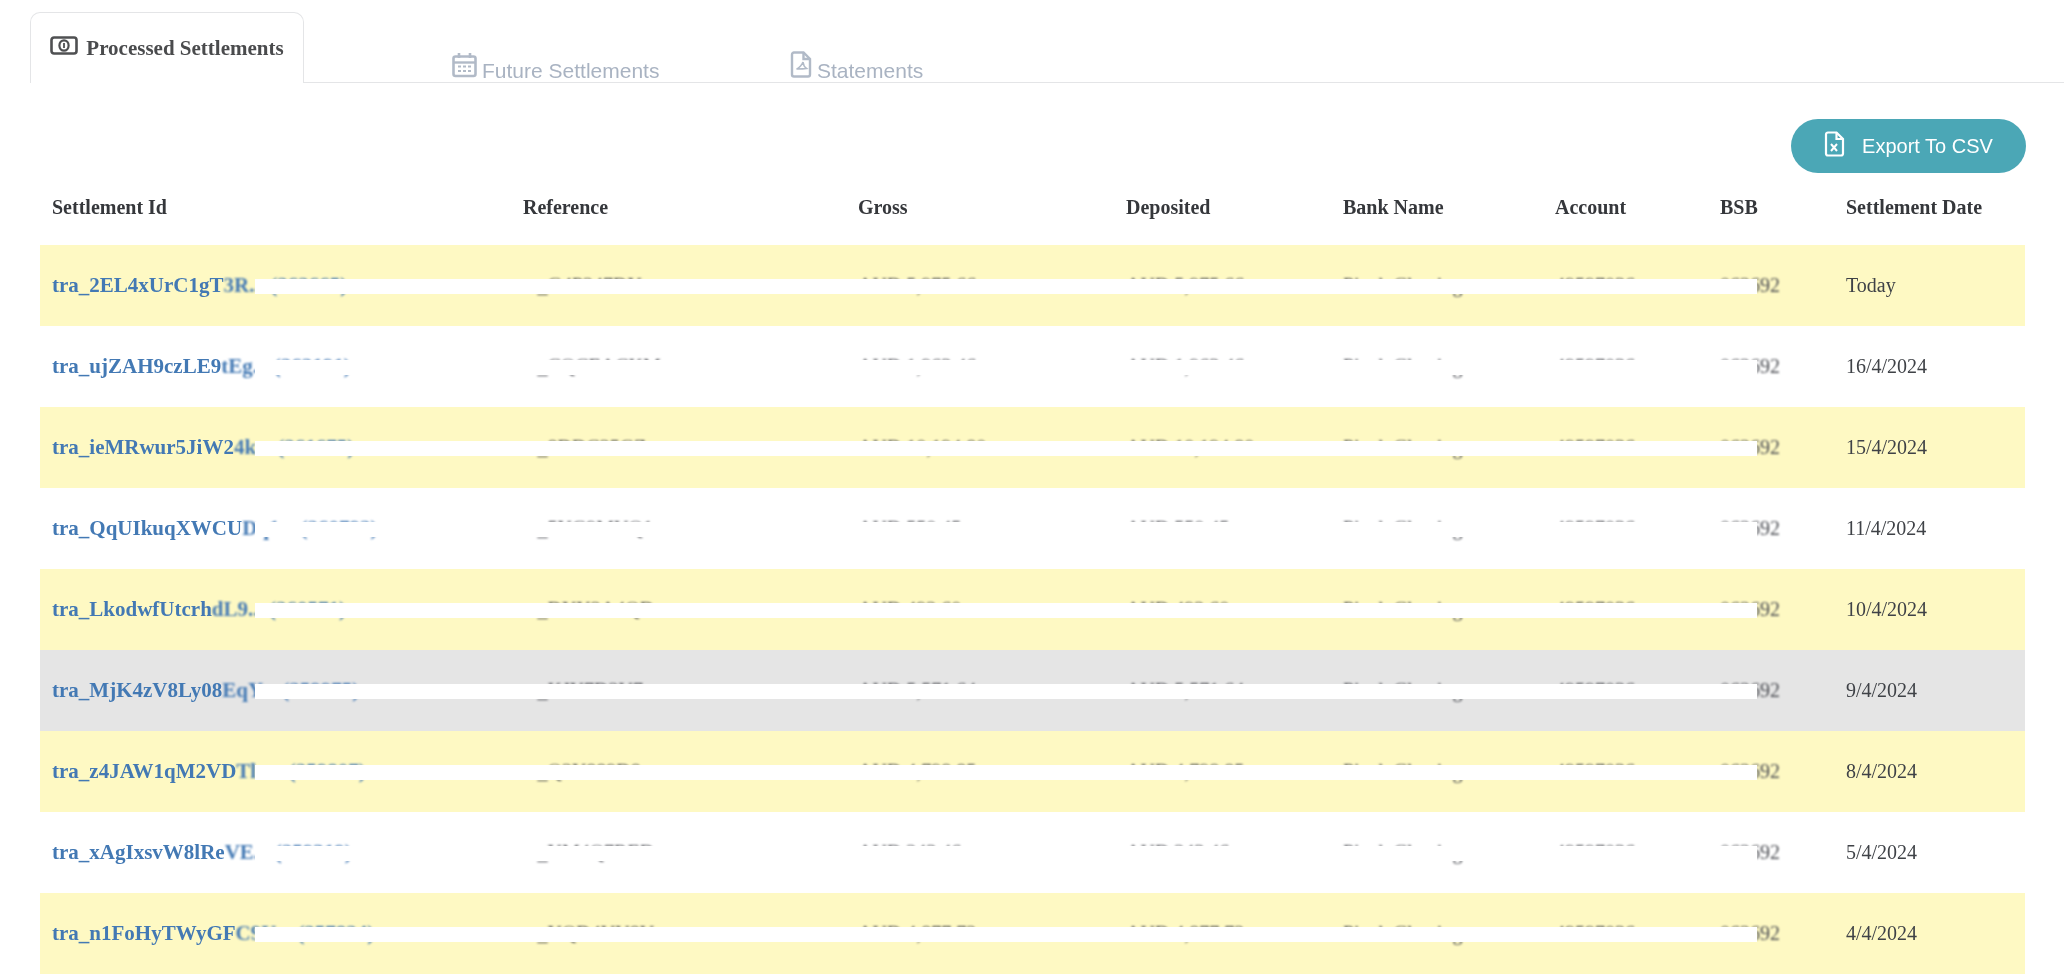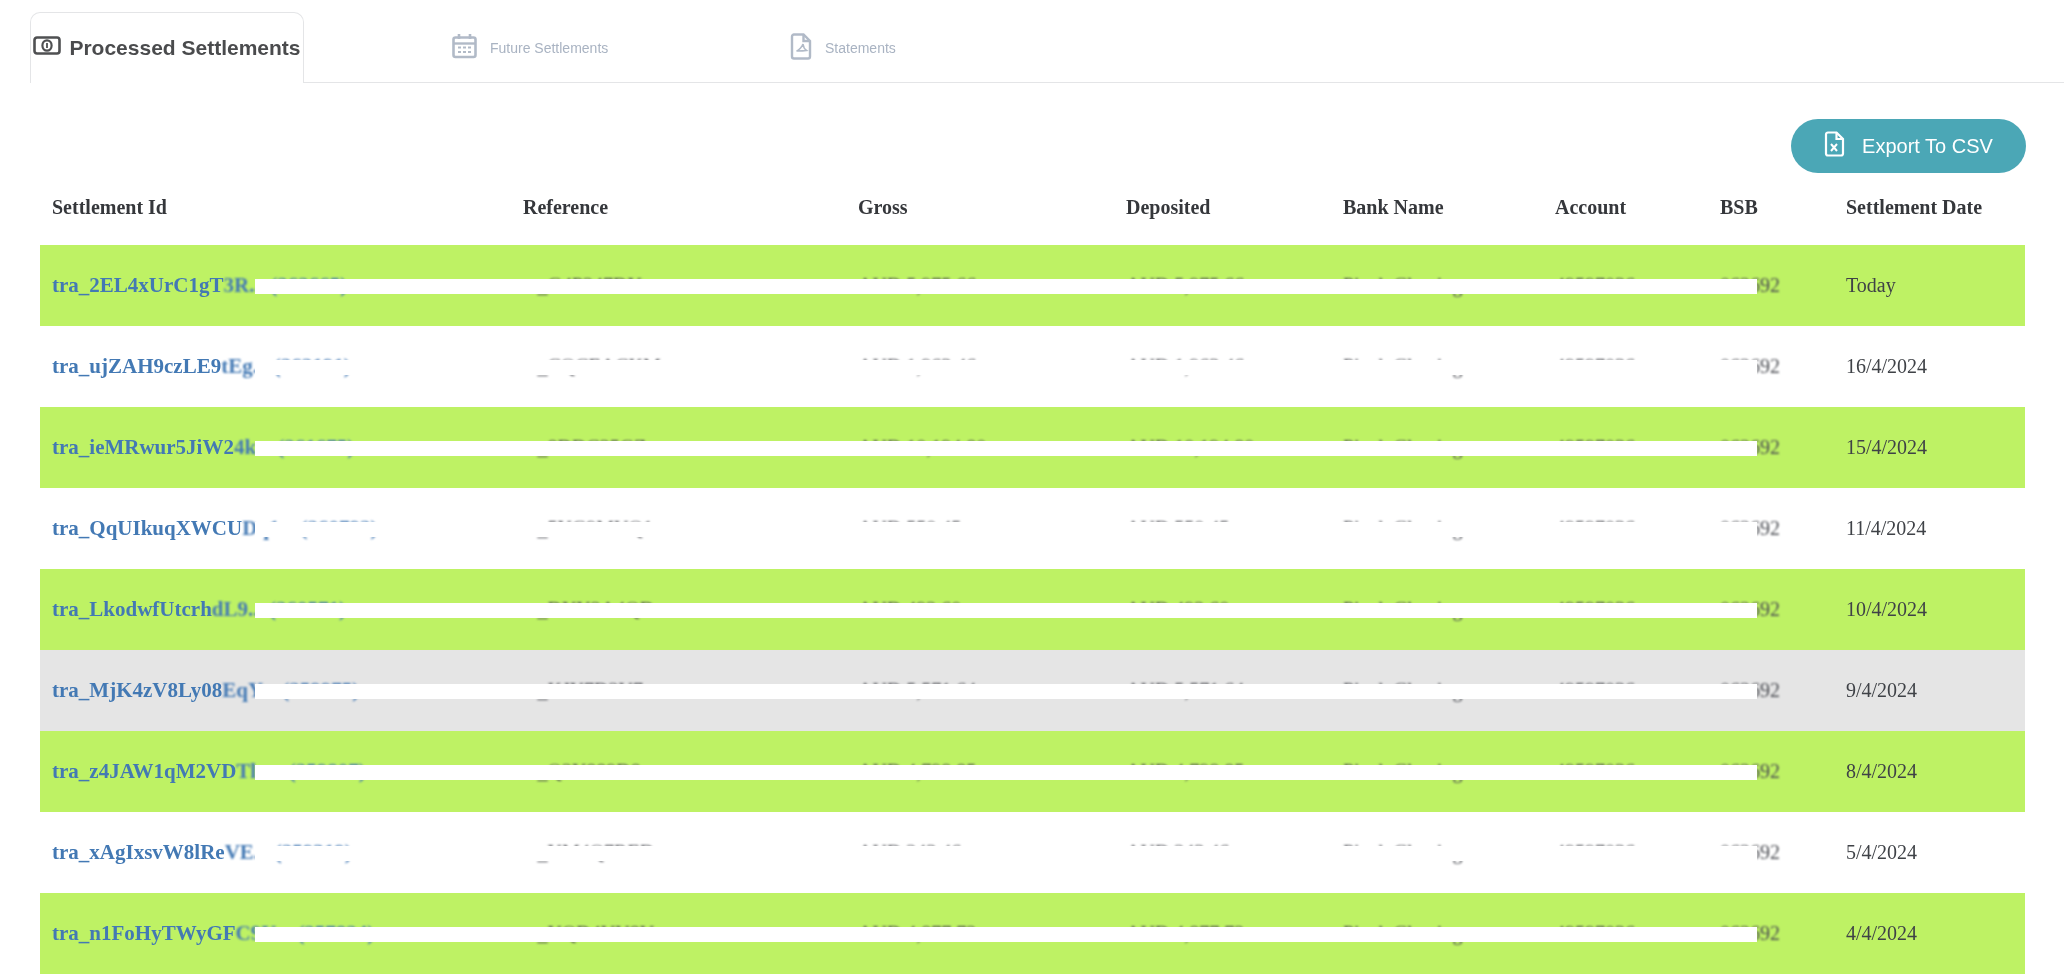--- a/index.html
+++ b/index.html
@@ -7,46 +7,46 @@
               font-family:"Liberation Sans", sans-serif; }
 
   
   .tabbar { position:absolute; top:0; left:0; width:2064px; height:83px; }
   .tab-underline { position:absolute; top:82px; left:303px; width:1761px; height:1px; background:#e4e5e7; }
   .tab-active {
     position:absolute; left:30px; top:12px; width:274px; height:71px;
     background:#fff; border:1px solid #e4e5e7; border-bottom:none;
     border-radius:10px 10px 0 0;
     display:flex; align-items:center; justify-content:center; gap:8px;
-    color:#4a4b4d; font-size:21px; font-weight:600; cursor:default;
+    color:#4a4b4d; font-size:21px; font-weight:600; cursor:default;font-family:Liberation Serif, serif;
   }
   .tab-inactive {
     position:absolute; top:12px; height:71px;
-    display:flex; align-items:center; gap:13px;
-    color:#a9b3c2; font-size:14px; font-weight:400; cursor:pointer;
+    display:flex; align-items:flex-end; gap:5px;
+    color:#a9b3c2; font-size:21px; font-weight:400; cursor:pointer;
   }
   .tab-future { left:452px; }
   .tab-statements { left:790px; }
   .tab-inactive .ticon { opacity:.9; }
 
   
   .export-btn {
     position:absolute; left:1791px; top:119px; width:235px; height:54px;
     background:#4ba7b6; border:none; border-radius:27px;
     display:flex; align-items:center; justify-content:center; gap:17px;
     color:#ffffff; font-size:20px; font-family:"Liberation Sans",sans-serif; cursor:pointer;
   }
 
   
   .table { position:absolute; left:40px; top:170px; width:1985px;font-family:Liberation Serif, serif; }
   .thead { display:flex; height:75px; align-items:center;
            font-weight:700; font-size:20px; color:#35373b; }
   .row   { display:flex; height:81px; align-items:center; position:relative;
            font-size:20px; color:#46484d; cursor:pointer; }
-  .row.odd     { background:#bef264;align-items:center; }
+  .row.odd     { background:#fef9c3;align-items:center; }
   .row.hovered { background:#e5e5e5; }
   
   .row::after { content:""; position:absolute; left:215px; width:1502px;
                 top:34px; height:15px; background:#ffffff; z-index:2; }
 
   .c1 { width:483px; padding-left:12px; }
   .c2 { width:335px; }
   .c3 { width:220px; }
   .c4 { width:217px;margin-left:48px; }
   .c5 { width:212px; }

